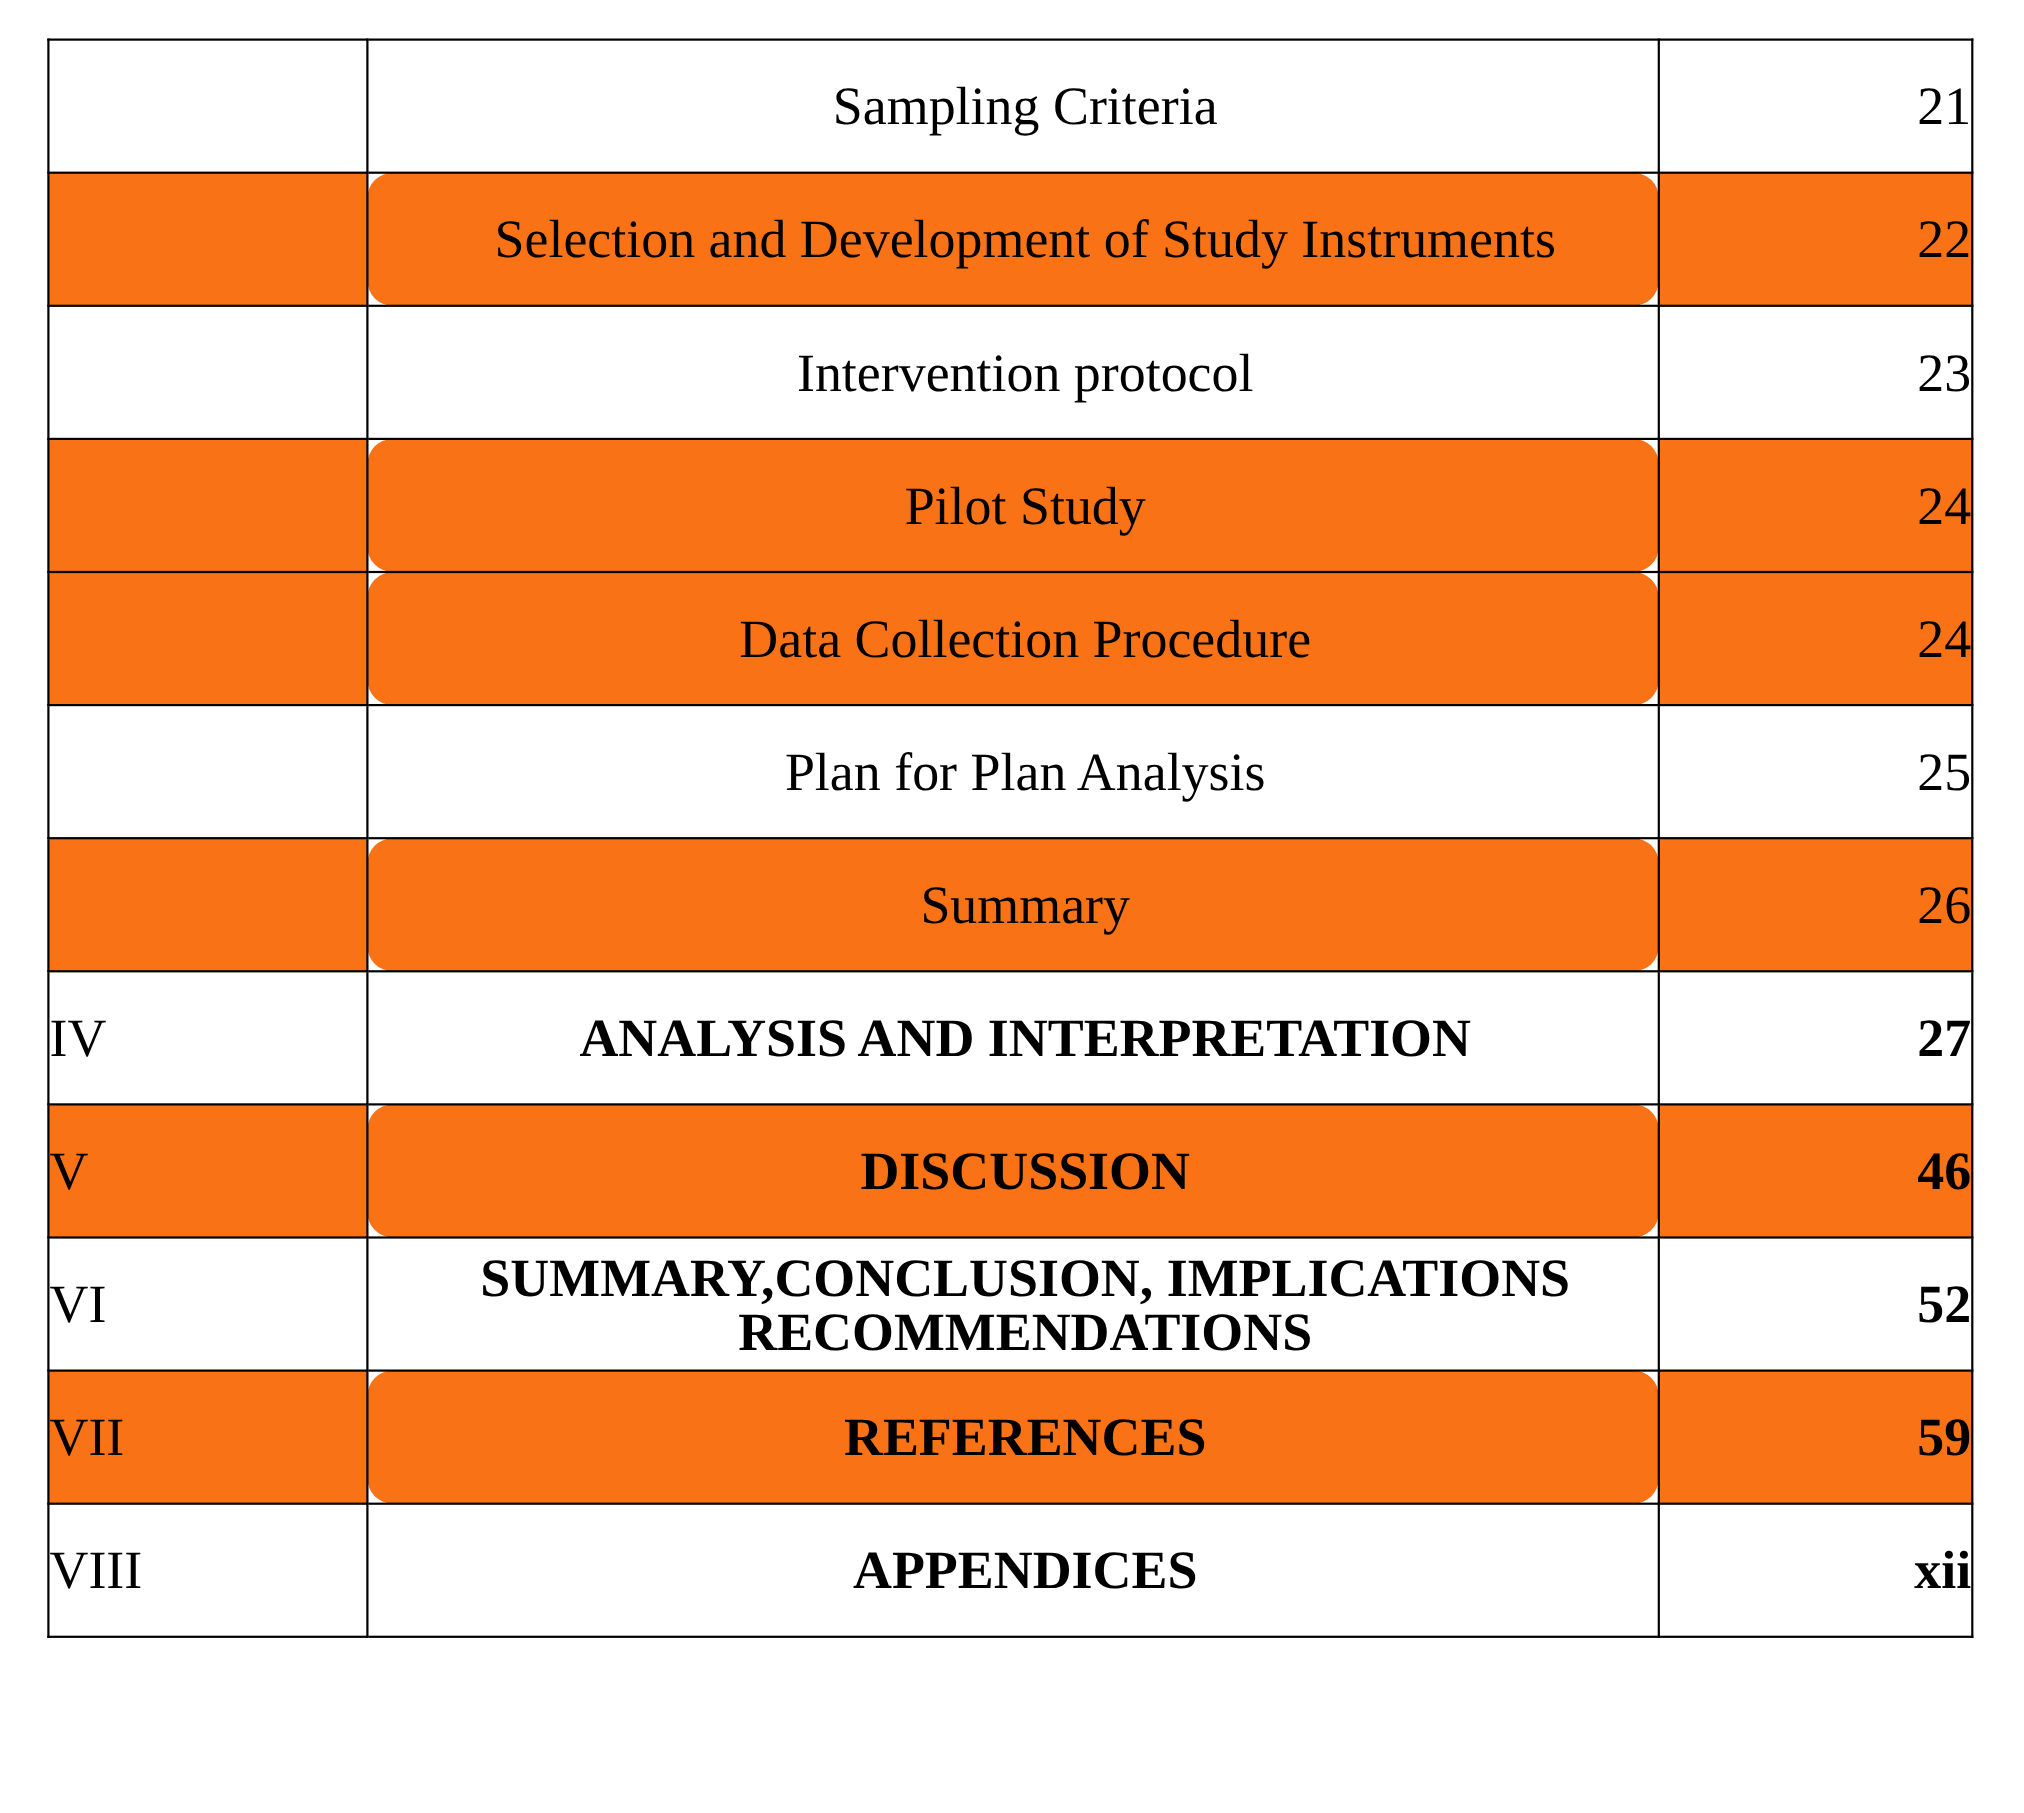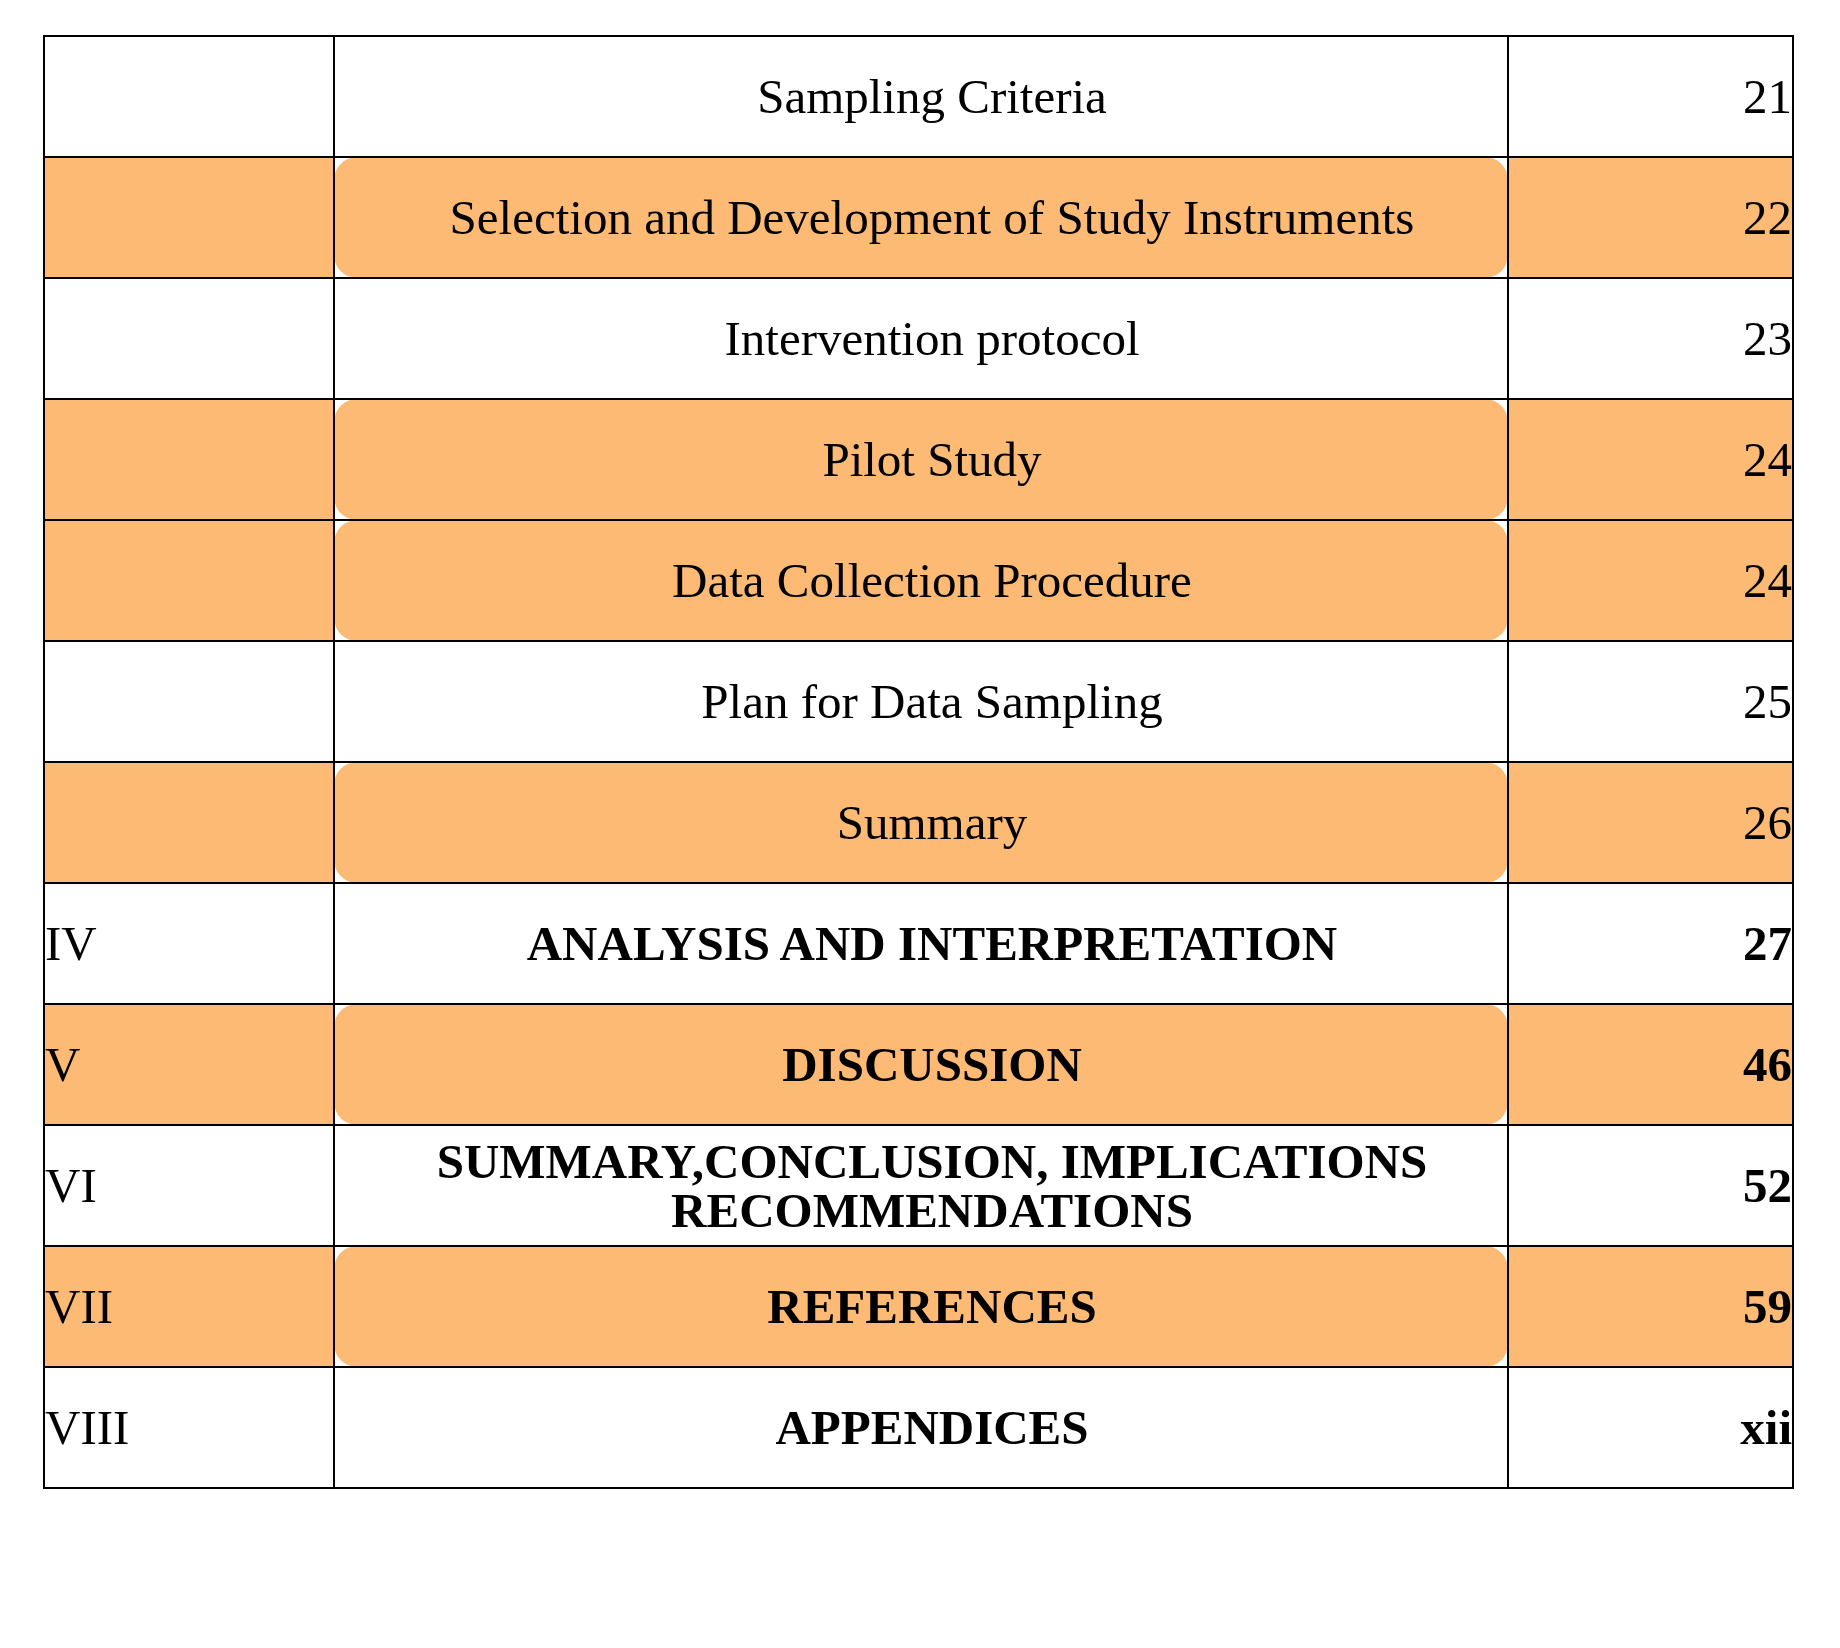--- a/index.html
+++ b/index.html
@@ -30,21 +30,21 @@
     font-size: 49px;
     line-height: 1.0;
     vertical-align: middle;
   }
   col.c-chapter { width: 290px; }
   col.c-title { width: 1174px; }
   col.c-page { width: 285px; }
   td.chapter { text-align: left; }
   td.title { text-align: center; padding-left: 22px !important; border-radius: 23px; }
   td.page { text-align: right; }
-  tr.shaded td { background: #fdba74; }
+  tr.shaded td { background: #f97316; }
   tr.bold td.title, tr.bold td.page { font-weight: bold; }
   td.title .two-line { display: block; line-height: 1.0; }
 </style>
 </head>
 <body>
 
 <table class="toc">
   <colgroup>
     <col class="c-chapter">
     <col class="c-title">
@@ -71,21 +71,21 @@
       <td class="title">Pilot Study</td>
       <td class="page">24</td>
     </tr>
     <tr class="shaded">
       <td class="chapter"></td>
       <td class="title">Data Collection Procedure</td>
       <td class="page">24</td>
     </tr>
     <tr>
       <td class="chapter"></td>
-      <td class="title">Plan for Data Sampling</td>
+      <td class="title">Plan for Plan Analysis</td>
       <td class="page">25</td>
     </tr>
     <tr class="shaded">
       <td class="chapter"></td>
       <td class="title">Summary</td>
       <td class="page">26</td>
     </tr>
     <tr class="bold">
       <td class="chapter">IV</td>
       <td class="title">ANALYSIS AND INTERPRETATION</td>

